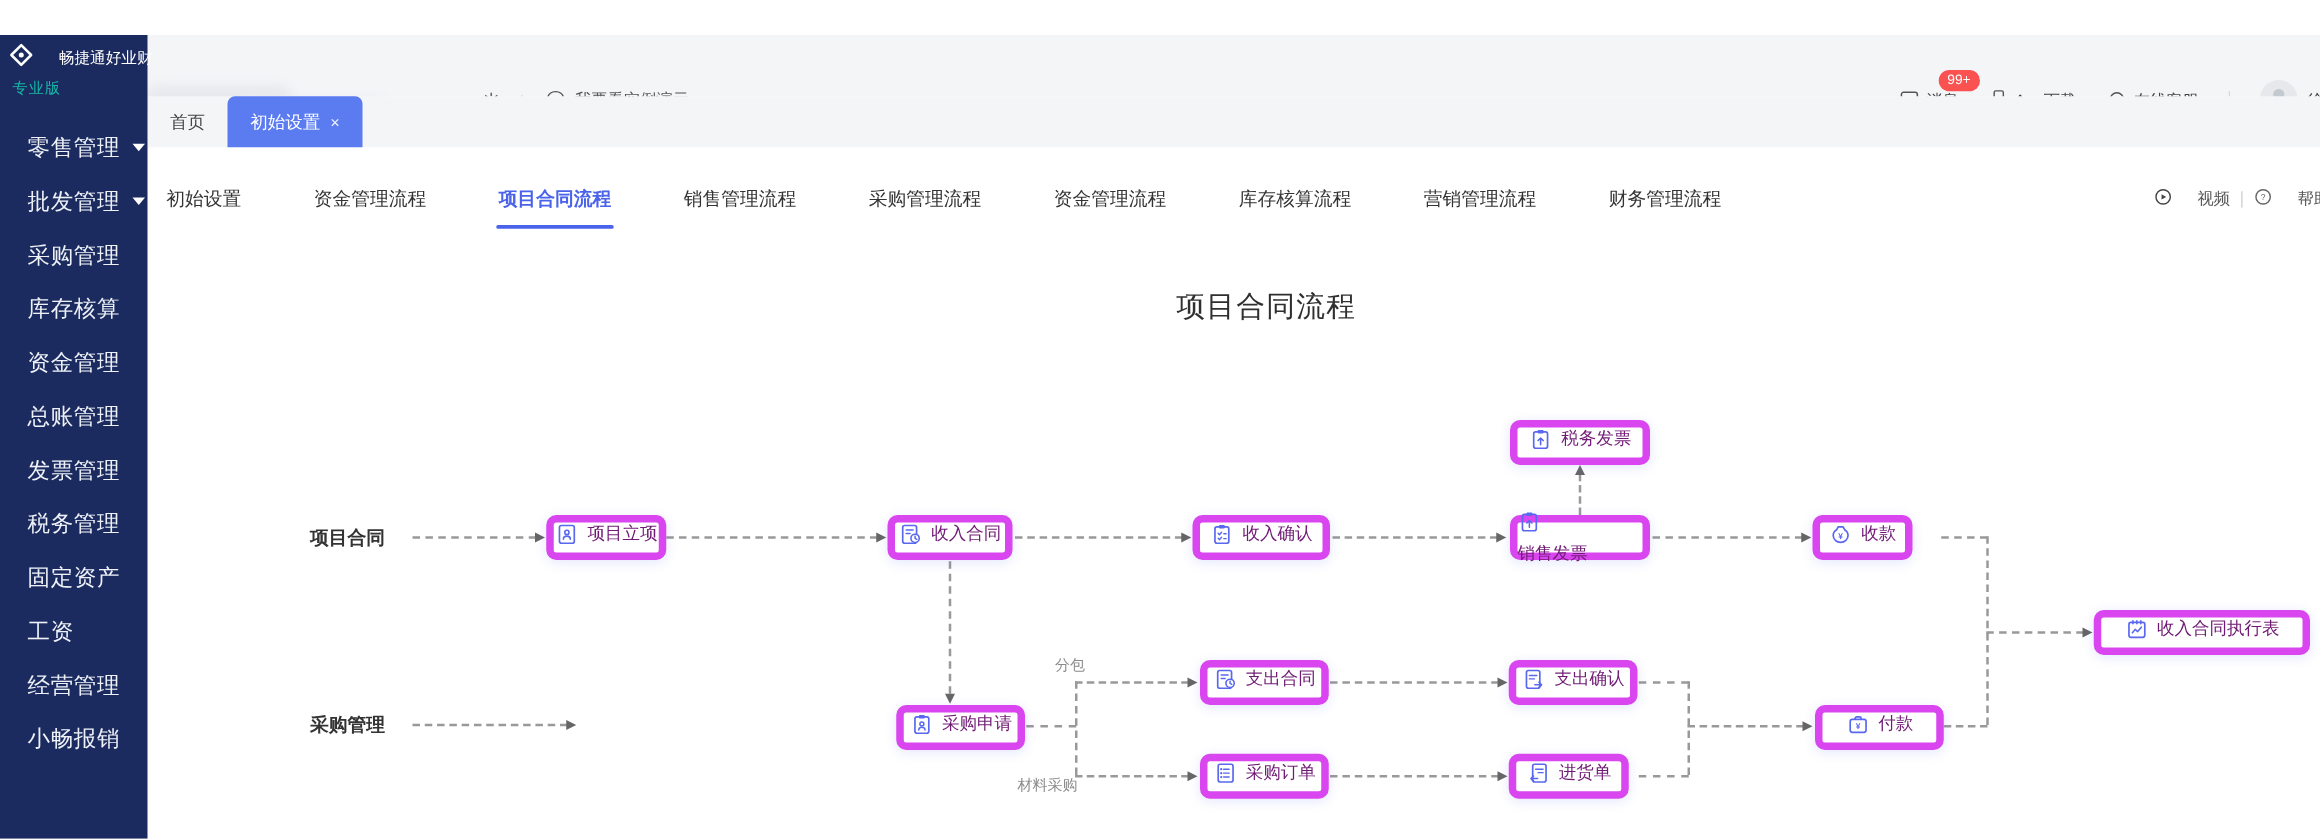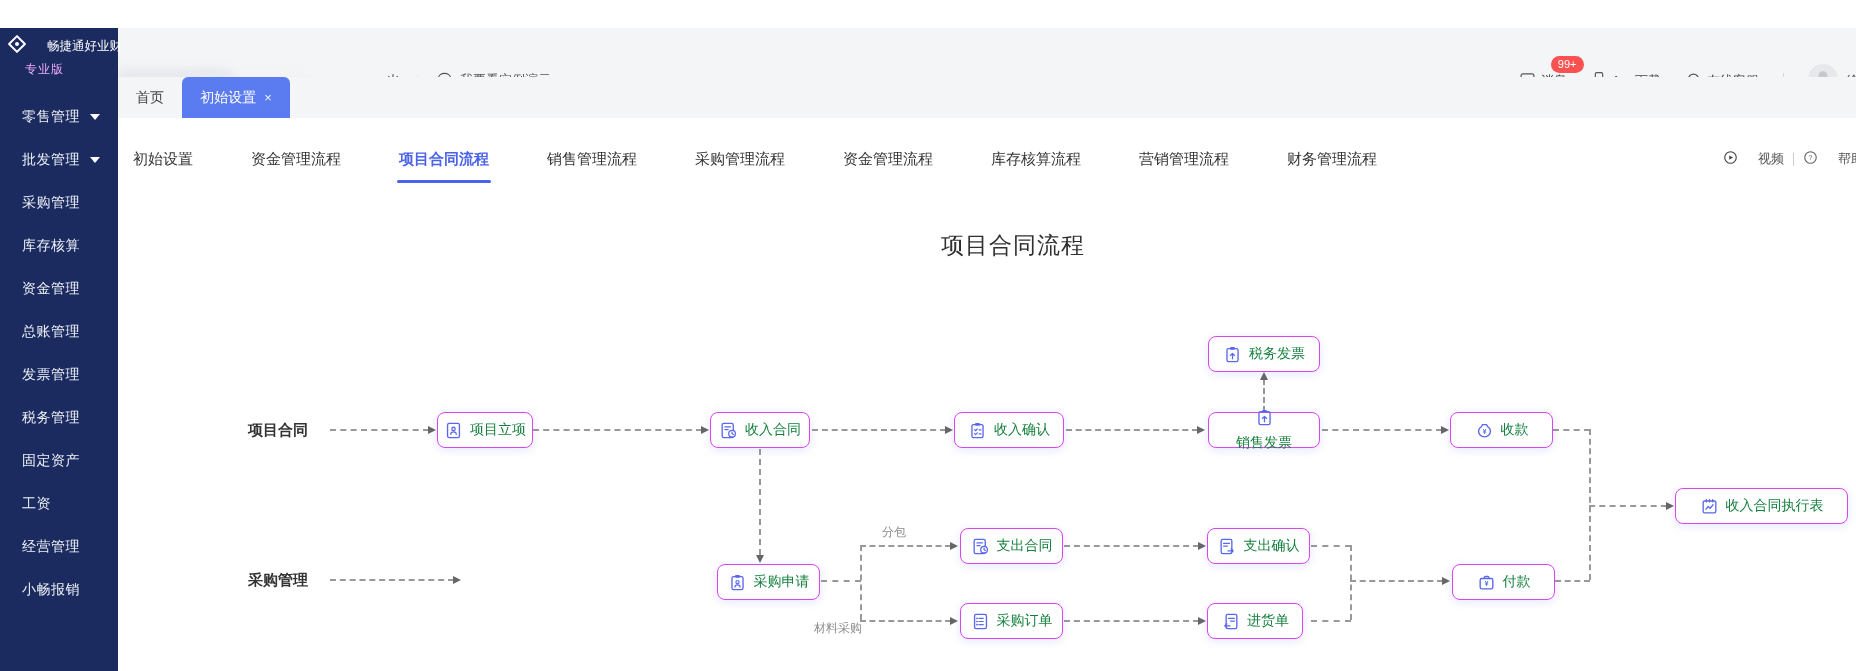--- a/index.html
+++ b/index.html
@@ -28,24 +28,24 @@
   #msg-badge{position:absolute;left:32px;top:-15px;background:#fa5151;color:#fff;font-size:11px;
              line-height:15px;padding:1px 7px;border-radius:10px;white-space:nowrap}
   #hdr-div2{width:1px;height:16px;background:#d9d9dc}
   #user-chip{display:flex;align-items:center;gap:8px;font-size:13px;color:#444}
 
   
   #sidebar{position:absolute;left:0;top:28px;width:118px;height:643px;background:#1b2b5f;z-index:6}
   #logo{padding:6px 0 0 7px}
   #logo-row1{display:flex;align-items:center;gap:20px}
   #brand-name{color:#fff;font-size:12.5px;white-space:nowrap}
-  #brand-edition{color:#f0abfc;font-size:12px;margin:3px 0 0 18px;letter-spacing:1px}
+  #brand-edition{color:#14b8a6;font-size:12px;margin:3px 0 0 3px;letter-spacing:1px}
   #sidebar-menu{list-style:none;margin:17px 0 0 0;padding:0}
   #sidebar-menu li{height:43px;display:flex;align-items:center;padding-left:22px;color:#eef1f8;
-                   font-size:14px;letter-spacing:.5px}
+                   font-size:18px;letter-spacing:.5px}
   .caret-down{width:0;height:0;border-left:5px solid transparent;border-right:5px solid transparent;
               border-top:6px solid #fff;margin-left:10px}
 
   
   #tabrow{position:absolute;left:118px;top:77px;width:1738px;height:41px;background:#f4f5f7;
           display:flex;align-items:stretch}
   .wtab{display:flex;align-items:center;justify-content:center;gap:8px;font-size:14px;color:#444;
         padding:0 18px}
   .wtab.active{background:#5b7bf0;color:#fff;border-radius:6px 6px 0 0;min-width:108px;box-sizing:border-box}
   .wtab .close-x{font-size:13px;opacity:.9}
@@ -62,23 +62,23 @@
                 font-size:13px;color:#555}
   #subnav-right .vdiv{width:1px;height:13px;background:#ccc}
   .navlink{display:flex;align-items:center;gap:20px}
 
   
   #canvas{position:absolute;inset:0;z-index:1}
   #flow-title{position:absolute;left:941px;top:230px;font-size:23px;font-weight:500;color:#2f2f2f;
               letter-spacing:1px}
   .lane-label{position:absolute;font-size:15px;font-weight:700;color:#333;white-space:nowrap}
   .edge-label{position:absolute;font-size:12px;color:#8c8c8c;white-space:nowrap}
-  .node{position:absolute;height:36px;background:#fff;border:1px solid #d946ef;border-radius:8px;
-        box-shadow:0 2px 9px rgba(90,105,235,.16);display:flex;align-items:center;justify-content:center;
-        gap:7px;font-size:14px;color:#15803d;box-sizing:border-box;white-space:nowrap}
+  .node{position:absolute;height:36px;background:#fff;border:6px solid #d946ef;border-radius:8px;
+        box-shadow:0 2px 9px rgba(90,105,235,.16);display:flex;align-items:flex-start;justify-content:center;
+        gap:7px;font-size:14px;color:#701a75;box-sizing:border-box;white-space:nowrap}
   .node .nicon{display:flex;align-items:center}
   .hseg{position:absolute;height:0;border-top:2px dashed #999}
   .vseg{position:absolute;width:0;border-left:2px dashed #999}
   .head{position:absolute;width:0;height:0}
   .head.right{border-left:8px solid #666;border-top:4.5px solid transparent;border-bottom:4.5px solid transparent}
   .head.up{border-bottom:8px solid #666;border-left:4.5px solid transparent;border-right:4.5px solid transparent}
   .head.down{border-top:8px solid #666;border-left:4.5px solid transparent;border-right:4.5px solid transparent}
 </style>
 </head>
 <body>
@@ -271,21 +271,21 @@
       <div class="hseg" style="left: 1064px; top: 545px; width: 135px;"></div>
       <div class="head right" style="left: 1198px; top: 541.5px;"></div>
       <div class="hseg" style="left: 1064px; top: 620px; width: 135px;"></div>
       <div class="head right" style="left: 1198px; top: 616.5px;"></div>
       <div class="hseg" style="left: 1311px; top: 545px; width: 40px;"></div>
       <div class="hseg" style="left: 1311px; top: 620px; width: 40px;"></div>
       <div class="vseg" style="left: 1350px; top: 545px; height: 75px;"></div>
       <div class="hseg" style="left: 1350px; top: 580px; width: 93px;"></div>
       <div class="head right" style="left: 1442px; top: 576.5px;"></div>
       <div class="hseg" style="left: 1555px; top: 580px; width: 35px;"></div>
-      <div class="edge-label" style="left: 882px; top: 524px;">分包</div>
+      <div class="edge-label" style="left: 844px; top: 524px;">分包</div>
       <div class="edge-label" style="left: 814px; top: 620px;">材料采购</div>
       <div class="node clickable" style="left: 437px; top: 412px; width: 96px;">
         <span class="nicon">
           <svg viewBox="0 0 24 24" width="19" height="19">
             <rect x="4.5" y="3" width="15" height="18" rx="2" fill="none" stroke="#5968ee" stroke-width="1.7"></rect>
             <circle cx="12" cy="10" r="2.1" fill="none" stroke="#5968ee" stroke-width="1.6"></circle>
             <path d="M8.5 16.8 a3.5 3 0 0 1 7 0" fill="none" stroke="#5968ee" stroke-width="1.6" stroke-linecap="round"></path>
           </svg>
         </span>
         <span>项目立项</span>
@@ -324,21 +324,21 @@
       <div class="node clickable" style="left: 1208px; top: 412px; width: 112px; flex-direction: column;">
         <span class="nicon">
           <svg viewBox="0 0 24 24" width="19" height="19">
             <rect x="5" y="4.5" width="14" height="16.5" rx="2" fill="none" stroke="#5968ee" stroke-width="1.7"></rect>
             <rect x="9" y="2.5" width="6" height="3.5" rx="1" fill="#5968ee"></rect>
             <path d="M12 17.5 V10.8 M9.4 13.2 L12 10.6 L14.6 13.2" fill="none" stroke="#5968ee" stroke-width="1.6" stroke-linecap="round" stroke-linejoin="round"></path>
           </svg>
         </span>
         <span>销售发票</span>
       </div>
-      <div class="node clickable" style="left: 1450px; top: 412px; width: 103px;">
+      <div class="node clickable" style="left: 1450px; top: 412px; width: 80px;">
         <span class="nicon">
           <svg viewBox="0 0 24 24" width="19" height="19">
             <path d="M9.5 4.5 h5 l1.5 2.8 c2.2 1.2 3.5 3.4 3.5 5.8 a7.5 6.9 0 0 1 -15 0 c0 -2.4 1.3 -4.6 3.5 -5.8 Z" fill="none" stroke="#5968ee" stroke-width="1.7" stroke-linejoin="round"></path>
             <text x="12" y="16.6" font-size="8.5" text-anchor="middle" fill="#5968ee" font-weight="bold" font-family="sans-serif">¥</text>
           </svg>
         </span>
         <span>收款</span>
       </div>
       <div class="node clickable" style="left: 1675px; top: 488px; width: 173px;">
         <span class="nicon">

